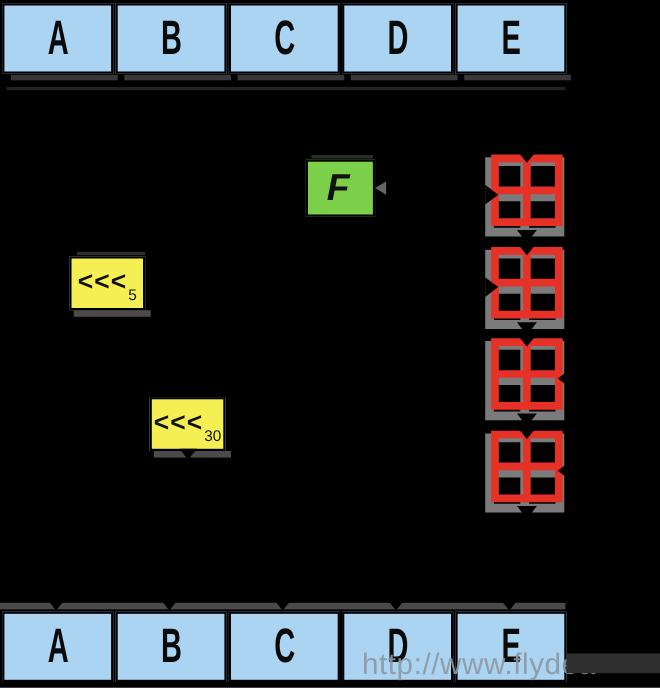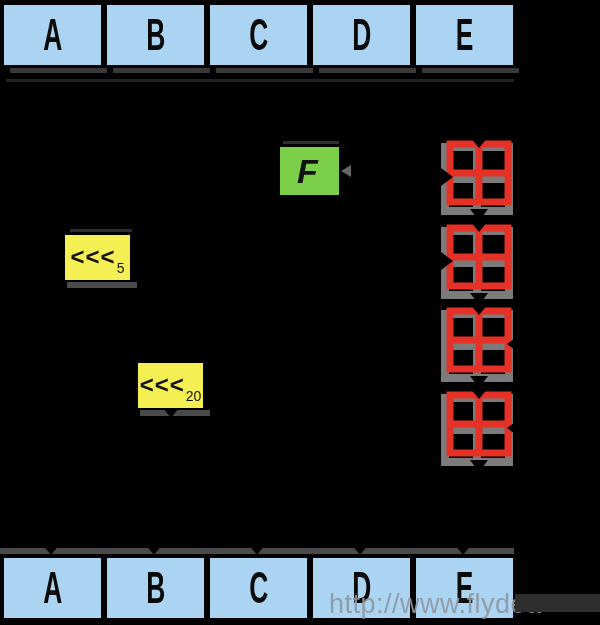--- a/index.html
+++ b/index.html
@@ -102,21 +102,21 @@
 
   <div class="faint-line" style="left:70px;top:229px;width:62px;height:3px;background:#2e2e2e"></div>
   <div class="rot" style="left:63px;top:233px">
     <span class="rlabel">&lt;&lt;&lt;</span>
       <span class="rsub">5</span>
   </div>
   <div class="shadow-seg" style="left:67px;top:282px;width:70px;height:6px;background:#4a4a4a"></div>
 
   <div class="rot" style="left:136px;top:361px">
     <span class="rlabel">&lt;&lt;&lt;</span>
-      <span class="rsub">20</span>
+      <span class="rsub">30</span>
   </div>
   <div class="shadow-seg" style="left:140px;top:410px;width:70px;height:6px;background:#4a4a4a"></div>
   <div class="arr-down" style="left:163px;top:408px"></div>
 
   <svg class="adder" style="top:137px" viewBox="0 0 78 86">
     <path d="M4,10 h64 v64 h-64 Z M36,10 V74 M4,42 H68" fill="none" stroke="#7b7b7b" stroke-width="8"></path>
     <path d="M9,7 h58 v58 h-58 Z M38,7 V65 M9,36 H67" fill="none" stroke="#e63226" stroke-width="7"></path>
     <polygon points="29,0 47,0 38,11" fill="#000"></polygon>
     <polygon points="0,31 0,49 12,40" fill="#000"></polygon>
     <polygon points="29,72 47,72 38,84" fill="#000"></polygon>

